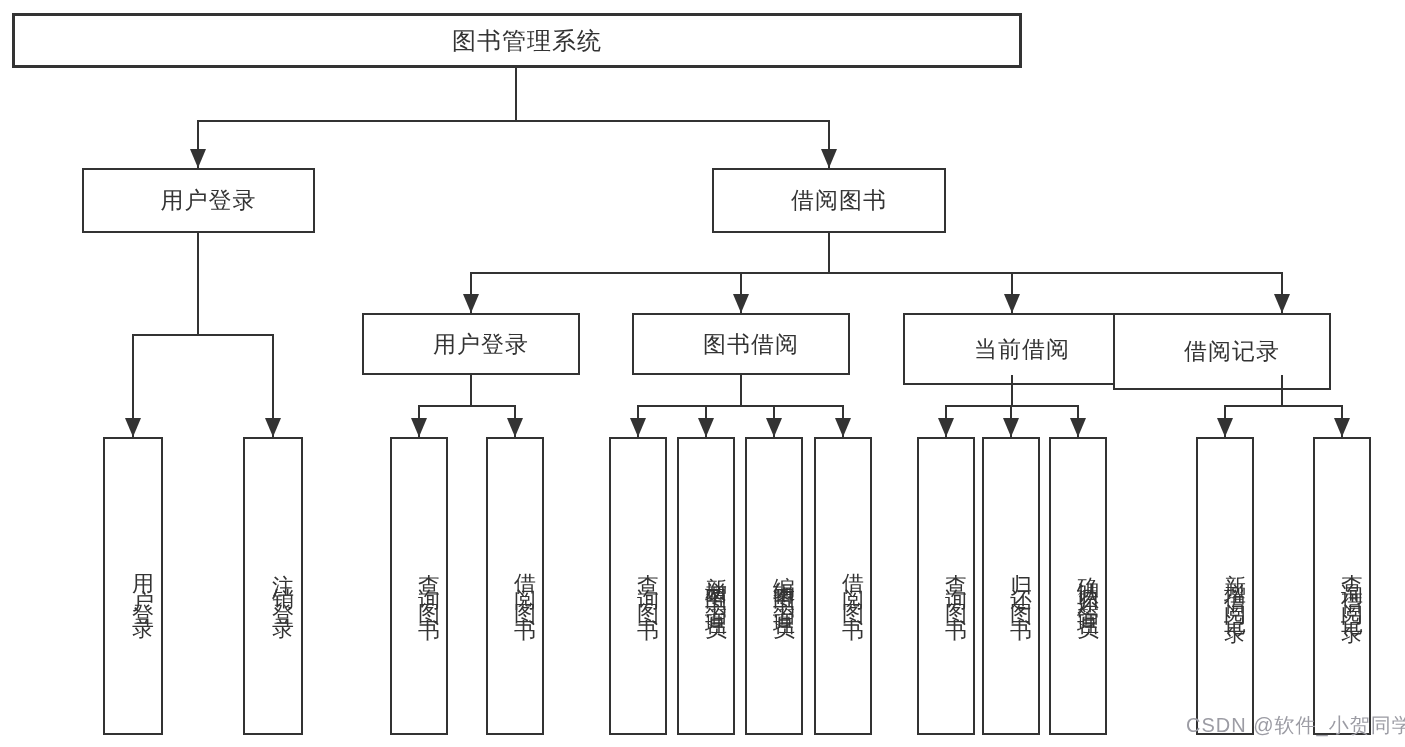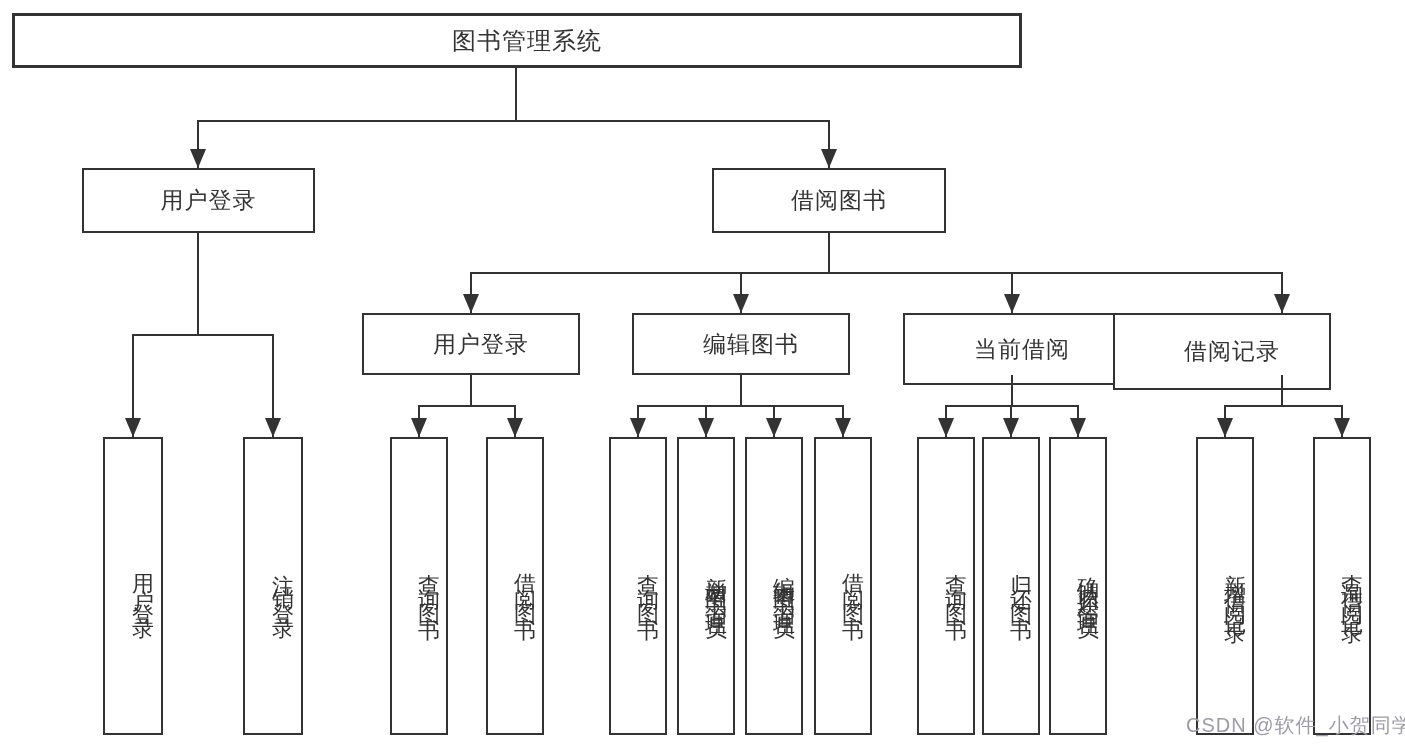--- a/index.html
+++ b/index.html
@@ -89,21 +89,21 @@
   <div class="hline" style="left:470px;top:272px;width:812px"></div>
   <div class="arrow" style="left:470px;top:272px;height:41px"></div>
   <div class="arrow" style="left:740px;top:272px;height:41px"></div>
   <div class="arrow" style="left:1011px;top:272px;height:41px"></div>
   <div class="arrow" style="left:1281px;top:272px;height:41px"></div>
 
   <div class="box hnode" style="left:362px;top:313px;width:218px;height:62px">
     <span>用户登录</span>
   </div>
   <div class="box hnode" style="left:632px;top:313px;width:218px;height:62px">
-    <span>编辑图书</span>
+    <span>图书借阅</span>
   </div>
   <div class="box hnode" style="left:903px;top:313px;width:218px;height:72px">
     <span>当前借阅</span>
   </div>
   <div class="box hnode" style="left:1113px;top:313px;width:218px;height:77px">
     <span>借阅记录</span>
   </div>
 
   <div class="vline" style="left:470px;top:375px;height:30px"></div>
   <div class="hline" style="left:418px;top:405px;width:98px"></div>

